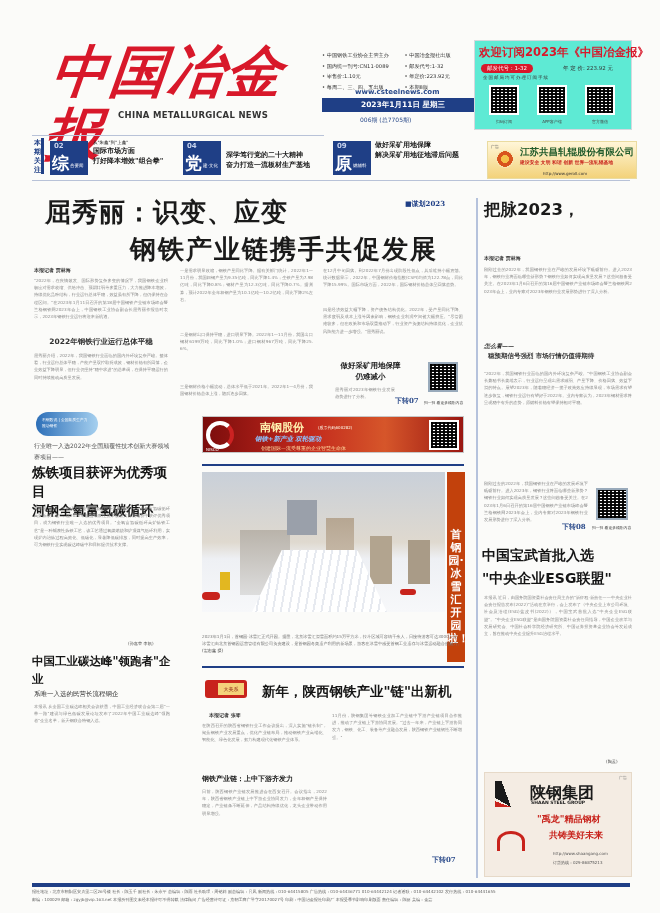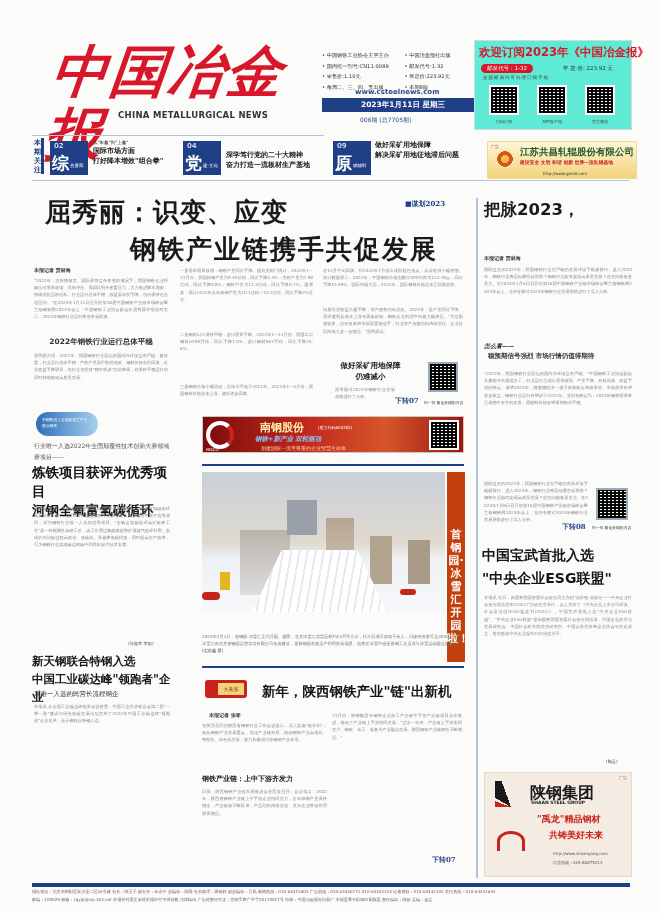--- a/index.html
+++ b/index.html
@@ -166,21 +166,20 @@
 </div>
 <div class="abs" style="left:34px;top:440px;width:136px;font-size:6px;line-height:11px;color:#555">行业唯一入选2022年全国颠覆性技术创新大赛领域赛项目——</div>
 <div class="abs bigtitle" style="left:32px;top:463px;font-size:13.5px;line-height:19px;width:140px">
   <div>炼铁项目获评为优秀项目</div>
   <div>河钢全氧富氢碳循环</div>
 </div>
 <div class="abs body" style="left:34px;top:505px;width:136px;height:143px">本报讯 近日，河钢研发的全氧富氢碳循环炼铁项目——"全氧富氢碳循环高炉炼铁工艺"，在2022年全国颠覆性技术创新大赛领域赛中获评优秀项目，成为钢铁行业唯一入选的优秀项目。"全氧富氢碳循环高炉炼铁工艺"是一种颠覆性炼铁工艺，该工艺通过氧煤燃烧和炉顶煤气循环利用，实现炉内冶炼过程高效化、低碳化，显著降低碳排放，同时提高生产效率，可为钢铁行业实现碳达峰碳中和目标提供技术支撑。</div>
 <div class="abs" style="left:128px;top:641px;font-size:4.2px;color:#555">(孙嘉莹 李凯)</div>
 
 <div class="abs bigtitle" style="left:32px;top:652px;width:142px;font-size:11.5px;line-height:18px">
-  <div>新天钢联合特钢入选</div>
   <div>中国工业碳达峰"领跑者"企业</div>
 </div>
 <div class="abs" style="left:34px;top:690px;font-size:6.5px;color:#333">系唯一入选的民营长流程钢企</div>
 <div class="abs body" style="left:34px;top:703px;width:136px;height:176px">本报讯 从全国工业碳达峰相关会议获悉，中国工业经济联合会第二届"一带一路"建设与绿色低碳发展论坛发布了2022年中国工业碳达峰"领跑者"企业名单，新天钢联合特钢入选。</div>
 
 <div class="abs nanad">
   <div style="position:absolute;left:3px;top:4px;width:28px;height:28px;border-radius:50%;border:4px solid #fff;border-right-color:#c22"></div>
   <div style="position:absolute;left:3px;top:30px;font-size:4px;color:#fff">NISCO</div>
   <div style="position:absolute;left:57px;top:3px;font-size:11px;font-weight:bold;color:#fff2b0;font-family:'DejaVu Serif',serif">南钢股份</div>
   <div style="position:absolute;left:115px;top:8px;font-size:4px;color:#ffe">(股票代码600282)</div>

